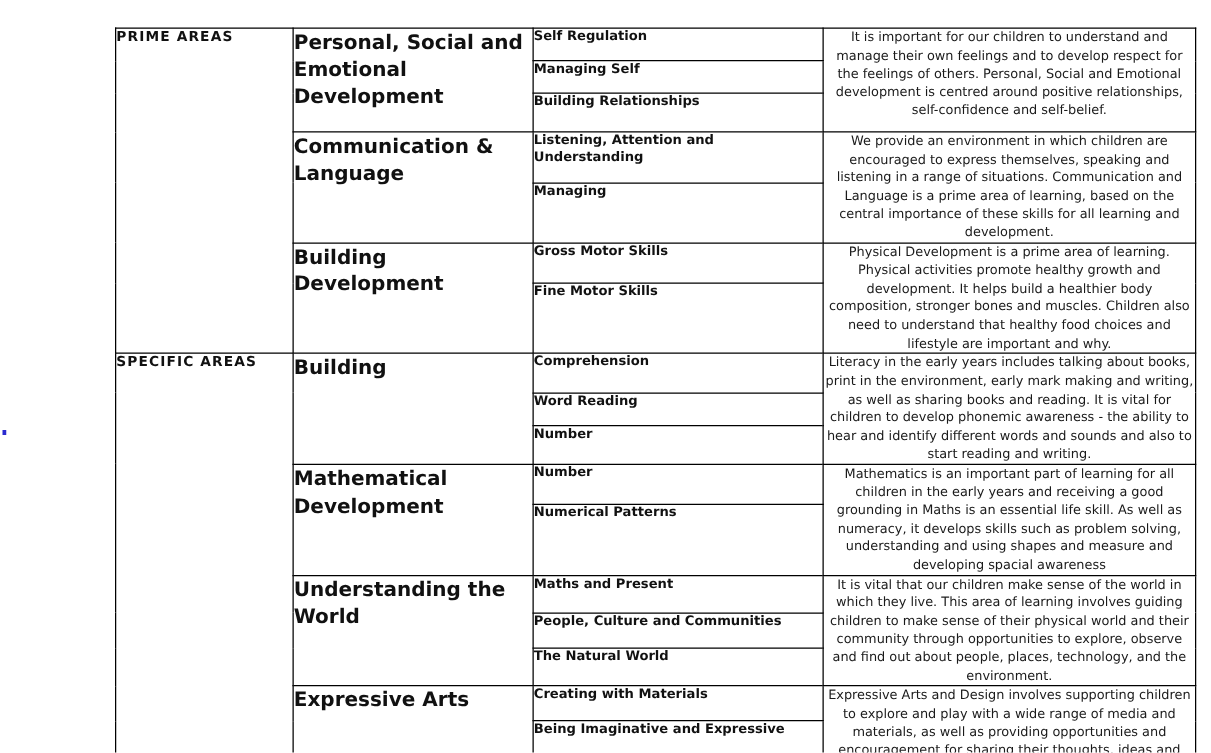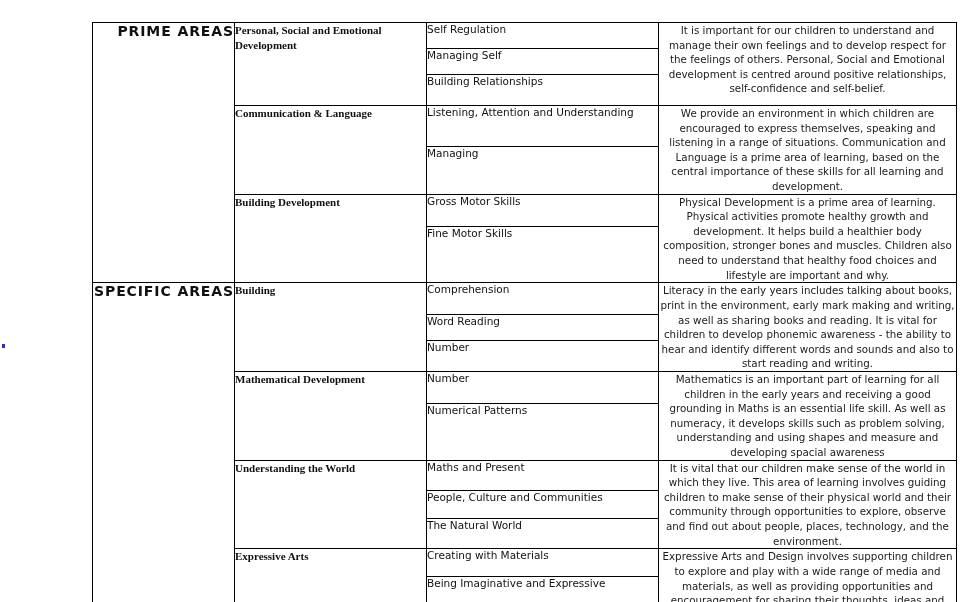--- a/index.html
+++ b/index.html
@@ -51,45 +51,43 @@
   col.c-area   { width: 142px; }
   col.c-subject{ width: 192px; }
   col.c-strand { width: 232px; }
   col.c-desc   { width: 298px; }
 
   .area-cell {
     padding: 8px 0 0 8px;
   }
   .area-label {
     font-family: "DejaVu Sans", sans-serif;
-    font-size: 14px;
+    font-size: 11px;
     font-weight: bold;
     letter-spacing: 0.9px;
     color: #111111;
     line-height: 1.25;
-    text-align: right;
   }
 
   .subject-cell {
     padding: 8px 6px 6px 8px;
   }
   .subject-label {
-    font-size: 11px;
+    font-size: 16px;
     font-weight: bold;
     color: #111111;
     line-height: 1.35;
-    font-family: Liberation Serif, serif;
   }
 
   .strand-cell {
     padding: 8px 6px 6px 8px;
   }
   .strand-label {
     font-size: 10.5px;
-    font-weight: normal;
+    font-weight: bold;
     color: #111111;
     line-height: 1.3;
   }
 
   .desc-cell {
     padding: 7px 7px 6px 7px;
     text-align: center;
     margin-left: 40px;
   }
   .desc-text {

